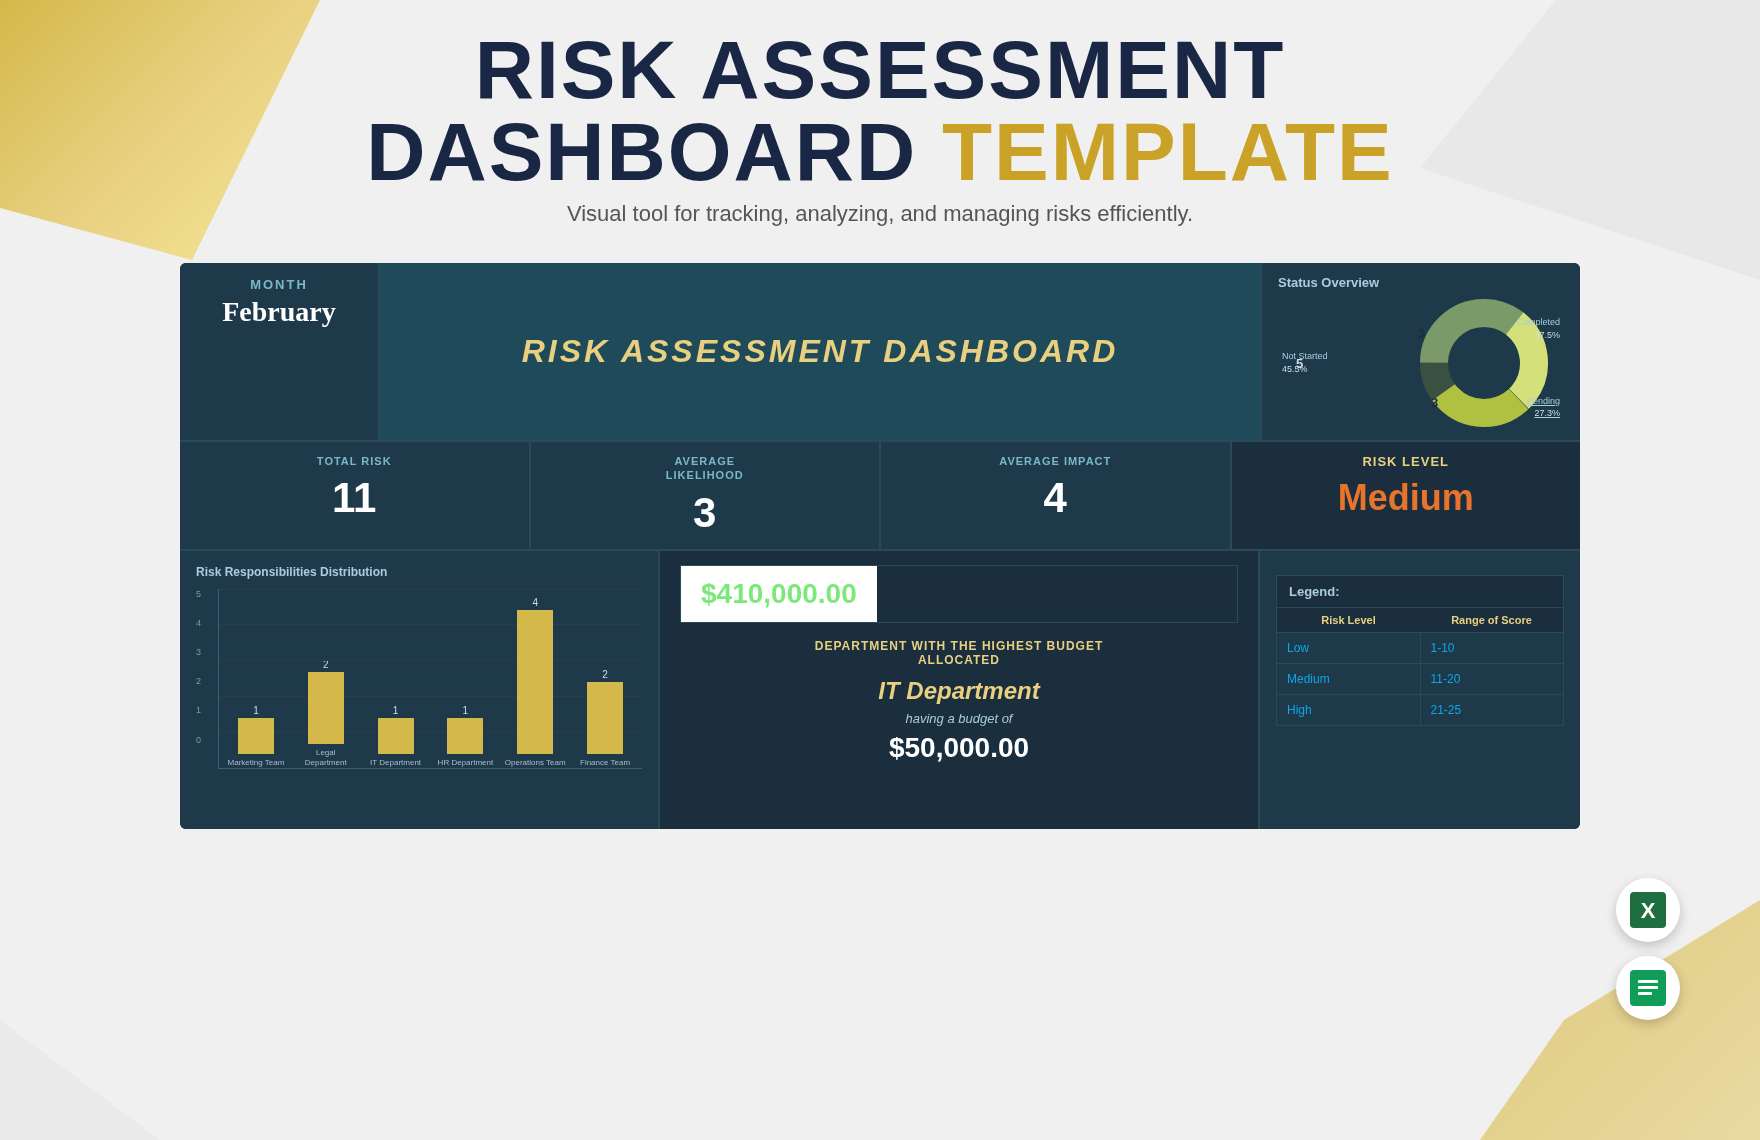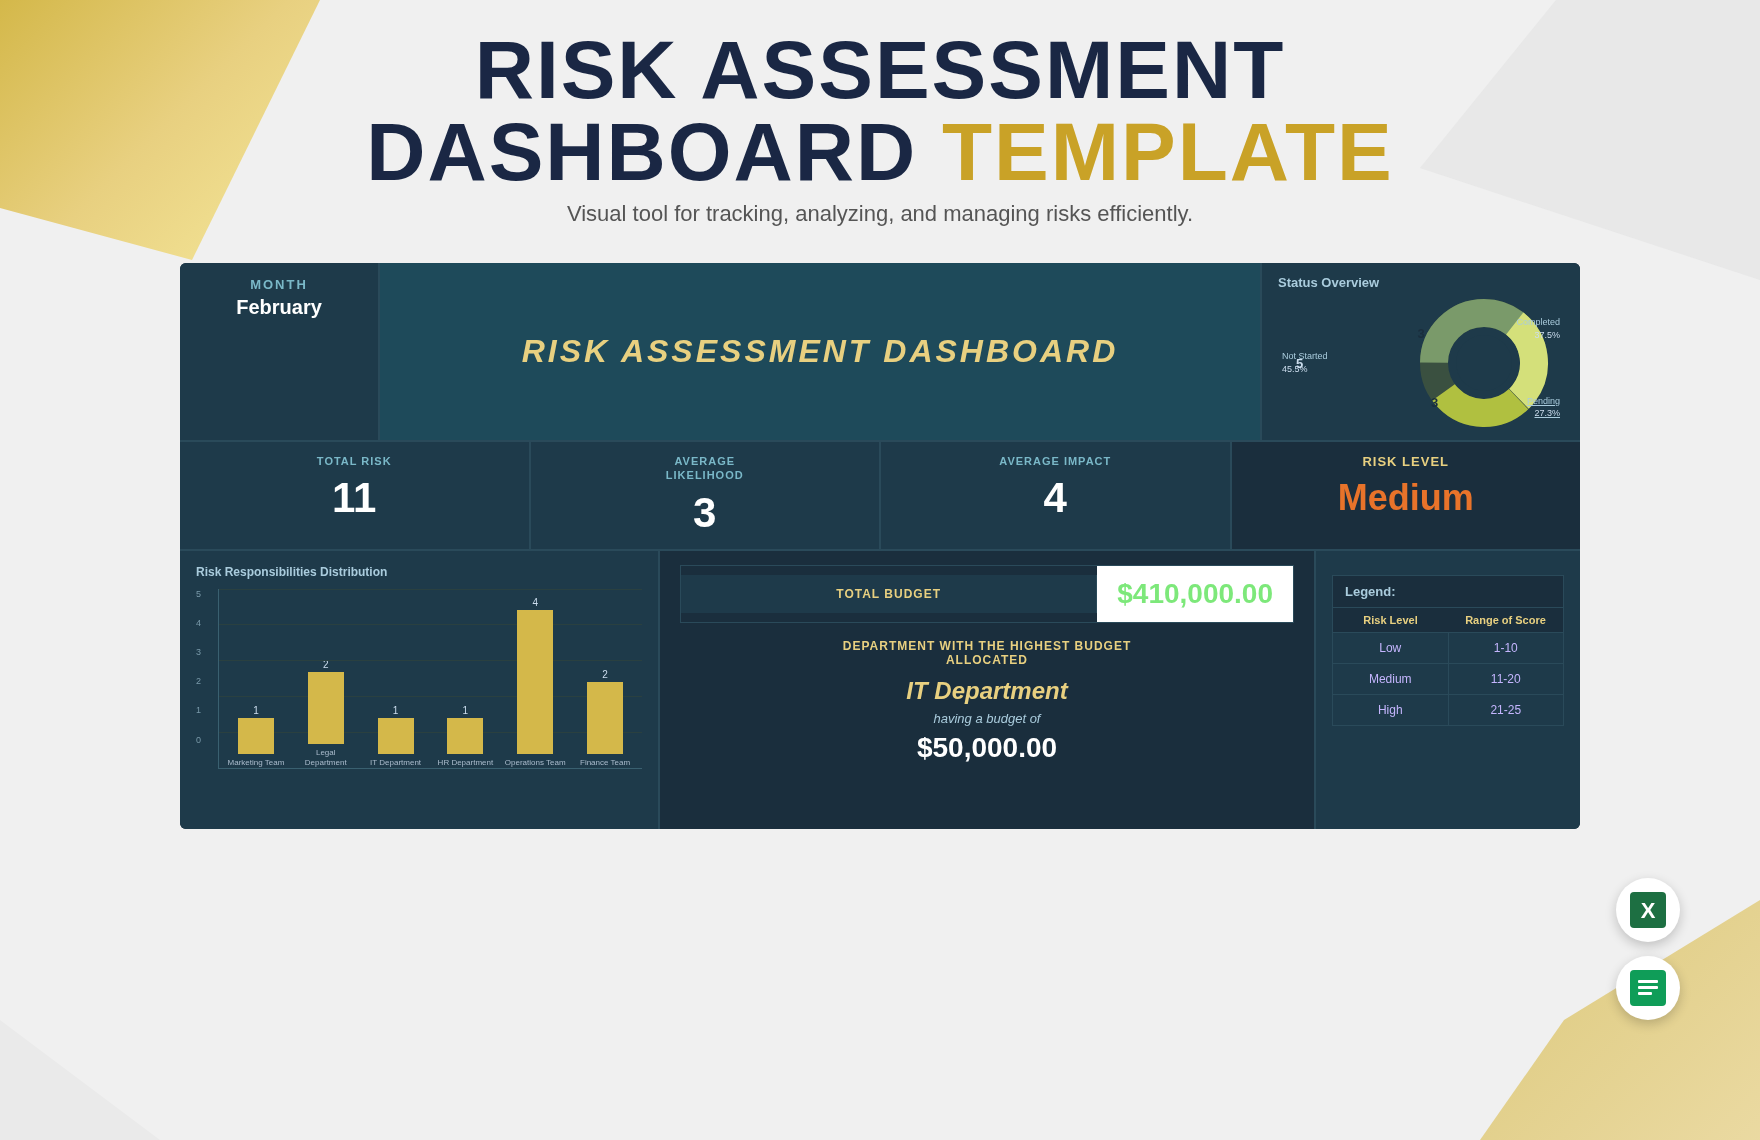--- a/index.html
+++ b/index.html
@@ -103,24 +103,25 @@
       border-right: 2px solid #2a4a5a;
     }
     .month-label {
       font-size: 13px;
       font-weight: 700;
       color: #7ab8c8;
       letter-spacing: 2px;
       text-transform: uppercase;
     }
     .month-value {
-      font-size: 20px;
+      font-size: 28px;
       font-weight: 900;
       color: #ffffff;
       margin-top: 4px;
+      font-family: Liberation Serif, serif;
     }
     .dashboard-title-box {
       flex: 1;
       background: #1e4a5a;
       display: flex;
       align-items: center;
       justify-content: center;
       padding: 16px 30px;
     }
     .dashboard-title-text {
@@ -284,21 +285,21 @@
       margin-bottom: 6px;
     }
     .dept-budget {
       font-size: 28px;
       font-weight: 900;
       color: #ffffff;
     }
 
     
     .right-panel {
-      width: 264px;
+      width: 320px;
       background: #1e3a4a;
       padding: 14px 16px;
     }
 
     
     .donut-container {
       display: flex;
       align-items: center;
       justify-content: flex-end;
       padding: 10px 0;
@@ -337,22 +338,22 @@
     }
     .legend-row {
       display: flex;
       border-bottom: 1px solid #2a4a5a;
     }
     .legend-row:last-child { border-bottom: none; }
     .legend-cell {
       flex: 1;
       padding: 8px 10px;
       font-size: 12px;
-      color: #c4b5fd;
-      text-align: center;
+      color: #0ea5e9;
+      text-align: left;
       background: #1e3a4a;
     }
     .legend-cell:first-child {
       border-right: 1px solid #2a4a5a;
     }
 
     
     .app-badges {
       position: absolute;
       right: 80px;
@@ -516,21 +517,20 @@
               <span class="bar-value-label">2</span>
               <div class="bar" style="height:72px;"></div>
               <span class="bar-name">Finance Team</span>
             </div>
           </div>
         </div>
       </div>
 
       <div class="budget-section">
         <div class="budget-row">
-          <div class="budget-label">TOTAL BUDGET</div>
           <div class="budget-value">$410,000.00</div>
         </div>
         <div class="dept-section">
           <div class="dept-label">DEPARTMENT WITH THE HIGHEST BUDGET<br>ALLOCATED</div>
           <div class="dept-name">IT Department</div>
           <div class="dept-having">having a budget of</div>
           <div class="dept-budget">$50,000.00</div>
         </div>
       </div>
 

